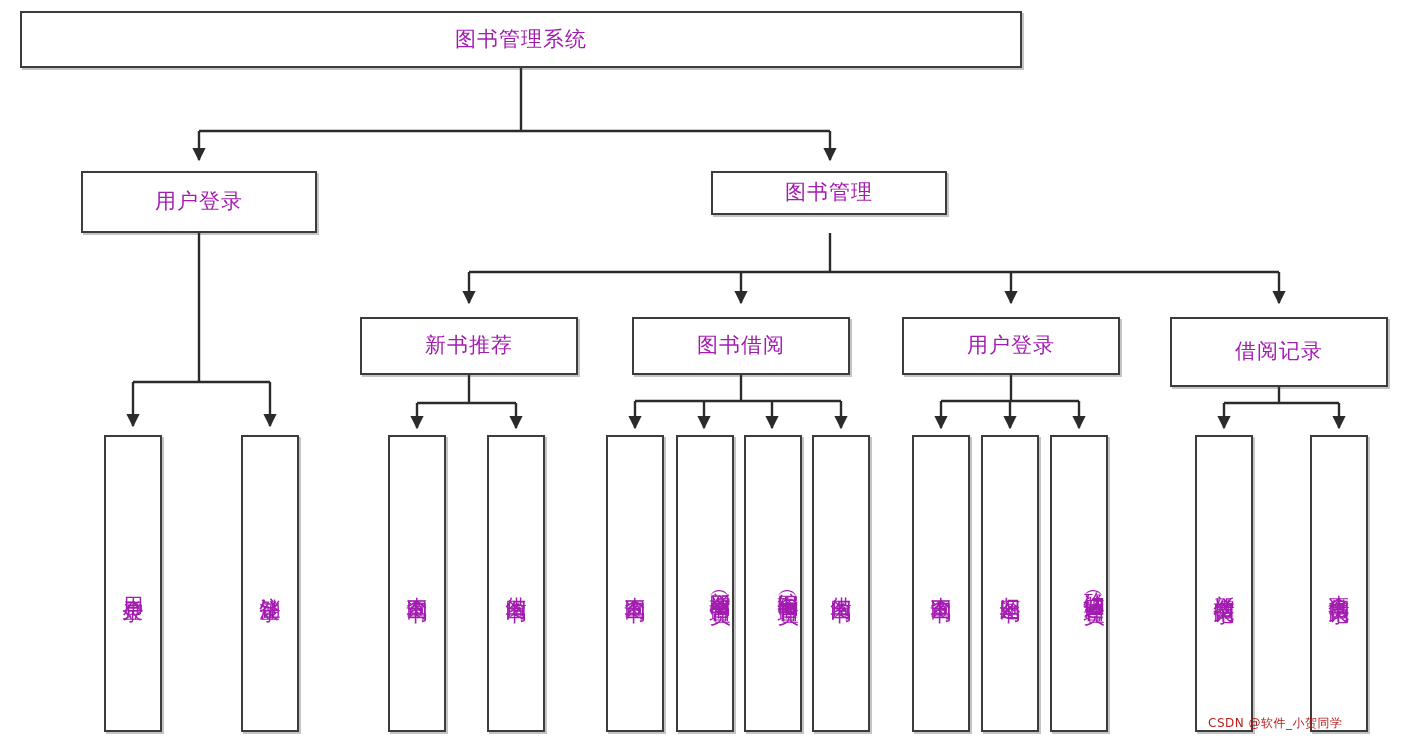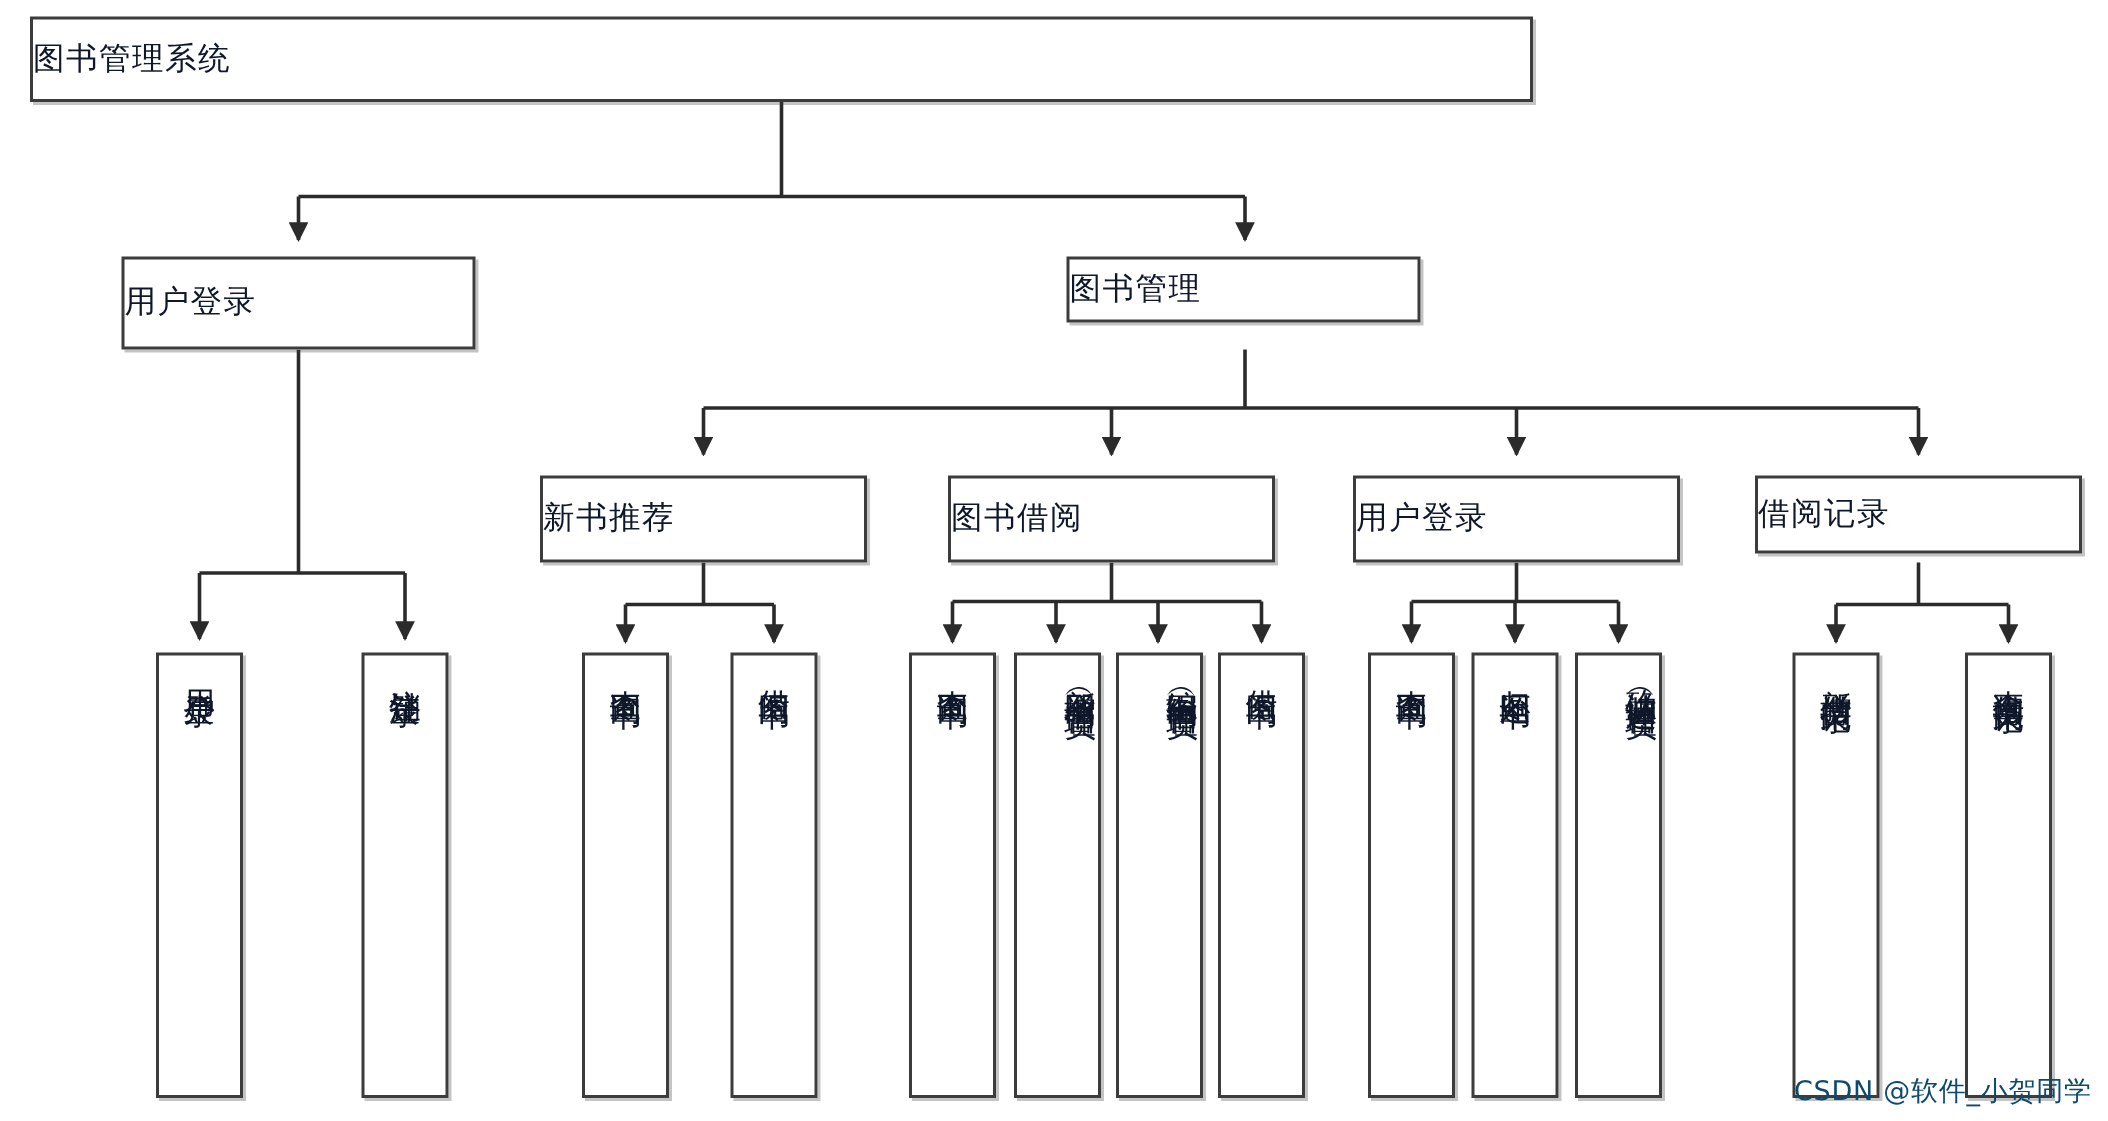--- a/index.html
+++ b/index.html
@@ -27,21 +27,22 @@
     pointer-events: none;
   }
   .node {
     position: absolute;
     box-sizing: border-box;
     background: #ffffff;
     border: 2px solid #3c3c3c;
     box-shadow: 2px 2px 0 rgba(60,60,60,0.30);
     display: flex;
     align-items: center;
-    color: #0f172a;
+    justify-content: center;
+    color: #a21caf;
   }
   .node.horiz {
     font-size: 21px;
     line-height: 1.1;
     letter-spacing: 1px;
     white-space: nowrap;
   }
   .node.vert {
     font-size: 21px;
     letter-spacing: 2px;
@@ -56,24 +57,25 @@
     display: block;
     text-align: center;
   }
   .node.vert.topalign {
     align-items: flex-start;
   }
   #watermark {
     position: absolute;
     left: 1196px;
     top: 715px;
-    font-size: 18px;
-    color: #0c4a6e;
+    font-size: 12px;
+    color: #b91c1c;
     white-space: nowrap;
     letter-spacing: 0.5px;
+    padding-left: 12px;
   }
 </style>
 </head>
 <body>
 
 <div id="canvas">
 
   <svg id="edges" viewBox="0 0 1405 747" xmlns="http://www.w3.org/2000/svg">
     <defs>
       <marker id="arrow" viewBox="0 0 10 10" refX="9" refY="5" markerWidth="5.5" markerHeight="5.5" orient="auto-start-reverse">
@@ -137,21 +139,21 @@
 
   <div class="node horiz" style="left:360px; top:317px; width:218px; height:58px;">
     <span>新书推荐</span>
   </div>
   <div class="node horiz" style="left:632px; top:317px; width:218px; height:58px;">
     <span>图书借阅</span>
   </div>
   <div class="node horiz" style="left:902px; top:317px; width:218px; height:58px;">
     <span>用户登录</span>
   </div>
-  <div class="node horiz" style="left:1170px; top:317px; width:218px; height:52px;">
+  <div class="node horiz" style="left:1170px; top:317px; width:218px; height:70px;">
     <span>借阅记录</span>
   </div>
 
   <div class="node vert" style="left:104px; top:435px; width:58px; height:297px;">
     <span class="vlabel">用户登录</span>
   </div>
   <div class="node vert" style="left:241px; top:435px; width:58px; height:297px;">
     <span class="vlabel">注销登录</span>
   </div>
 

